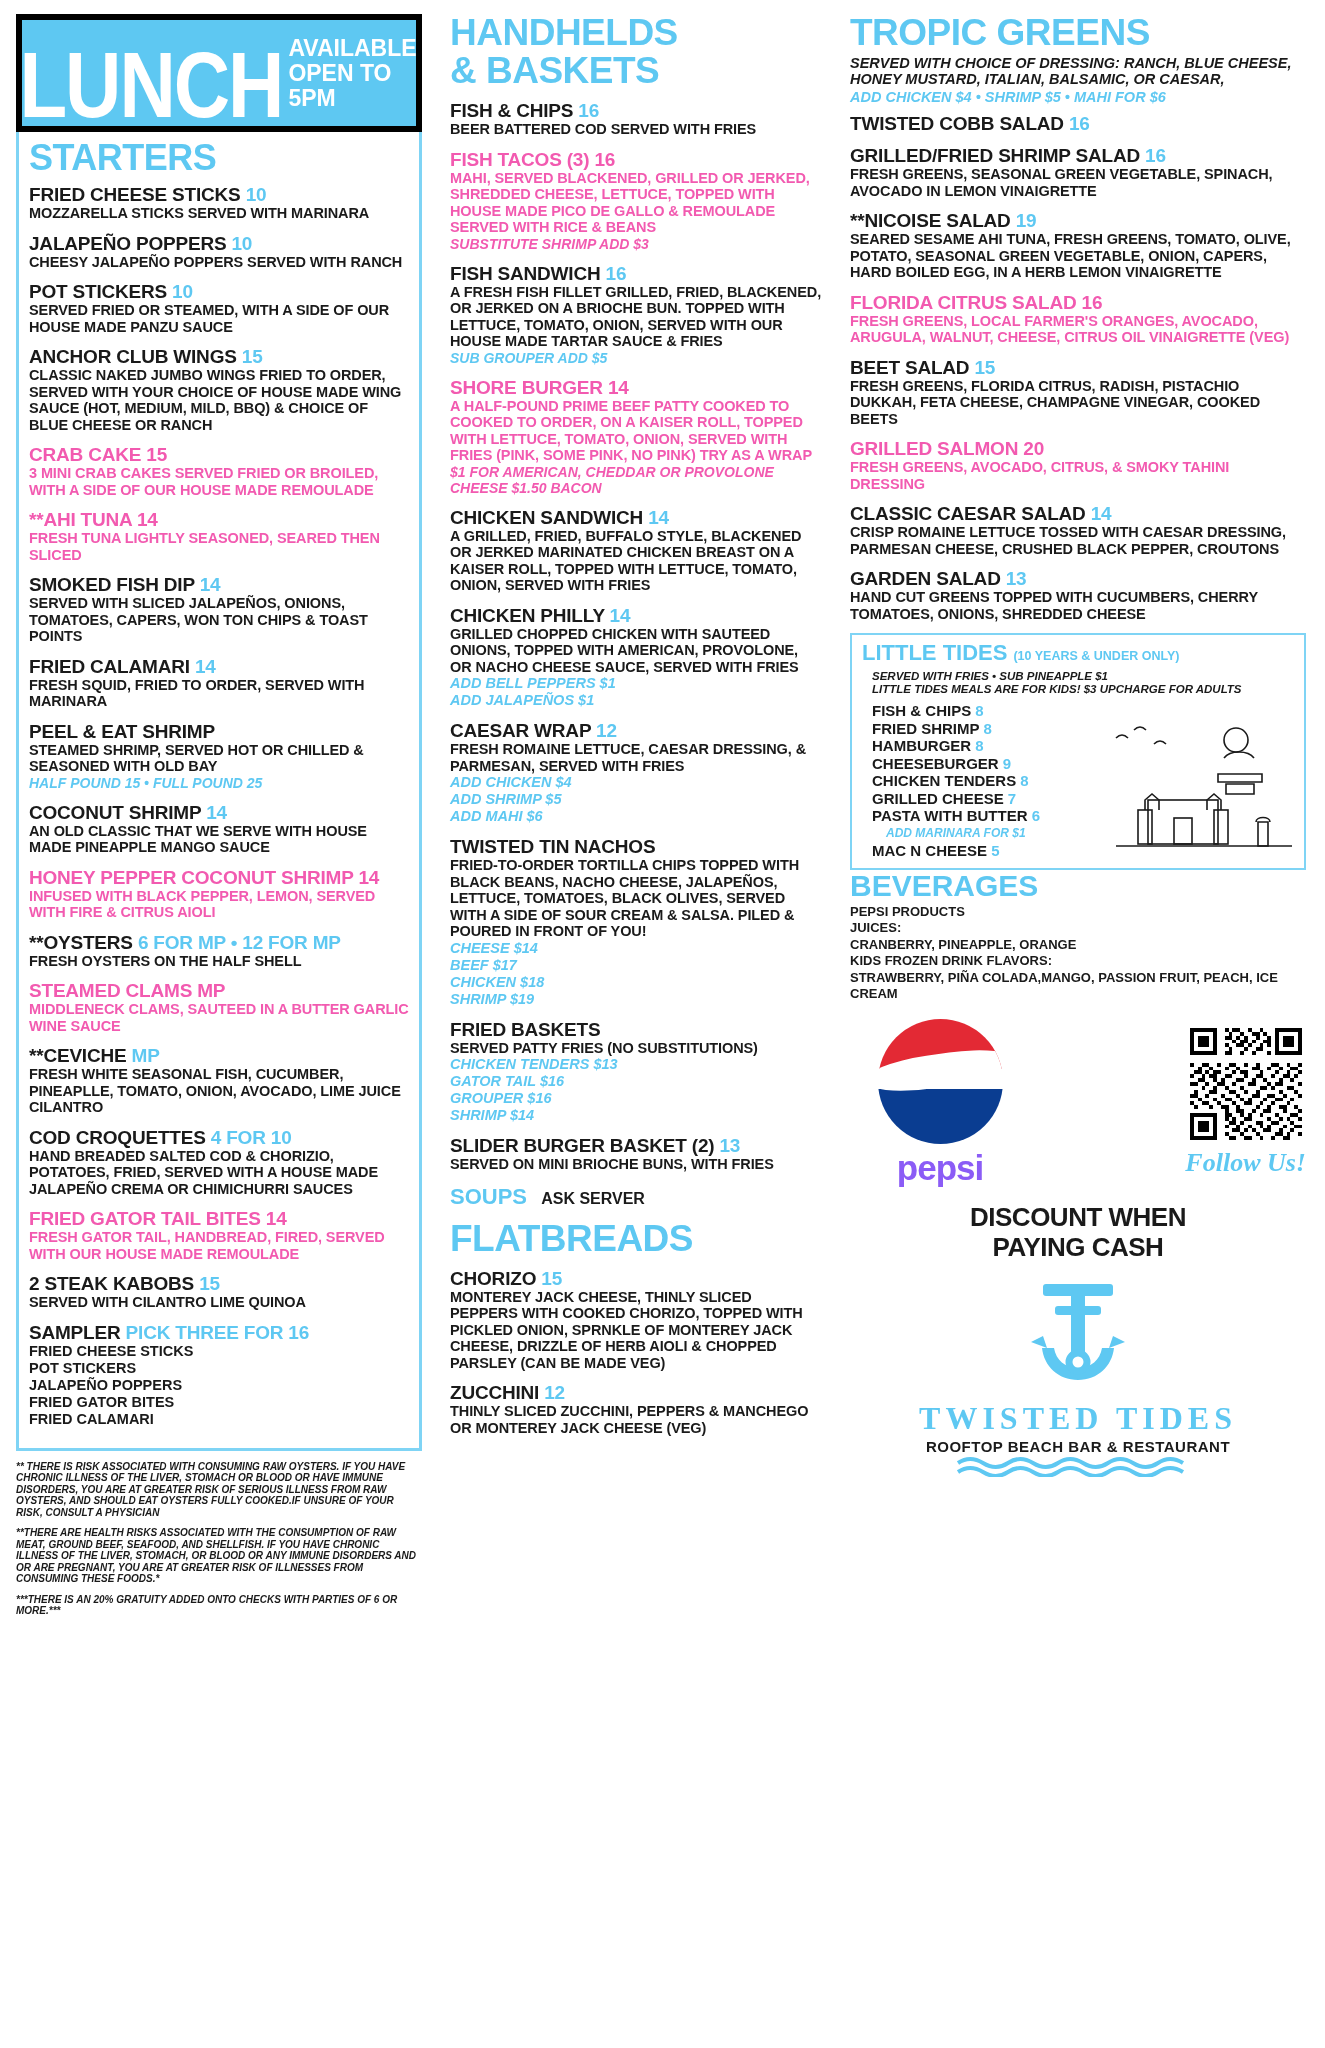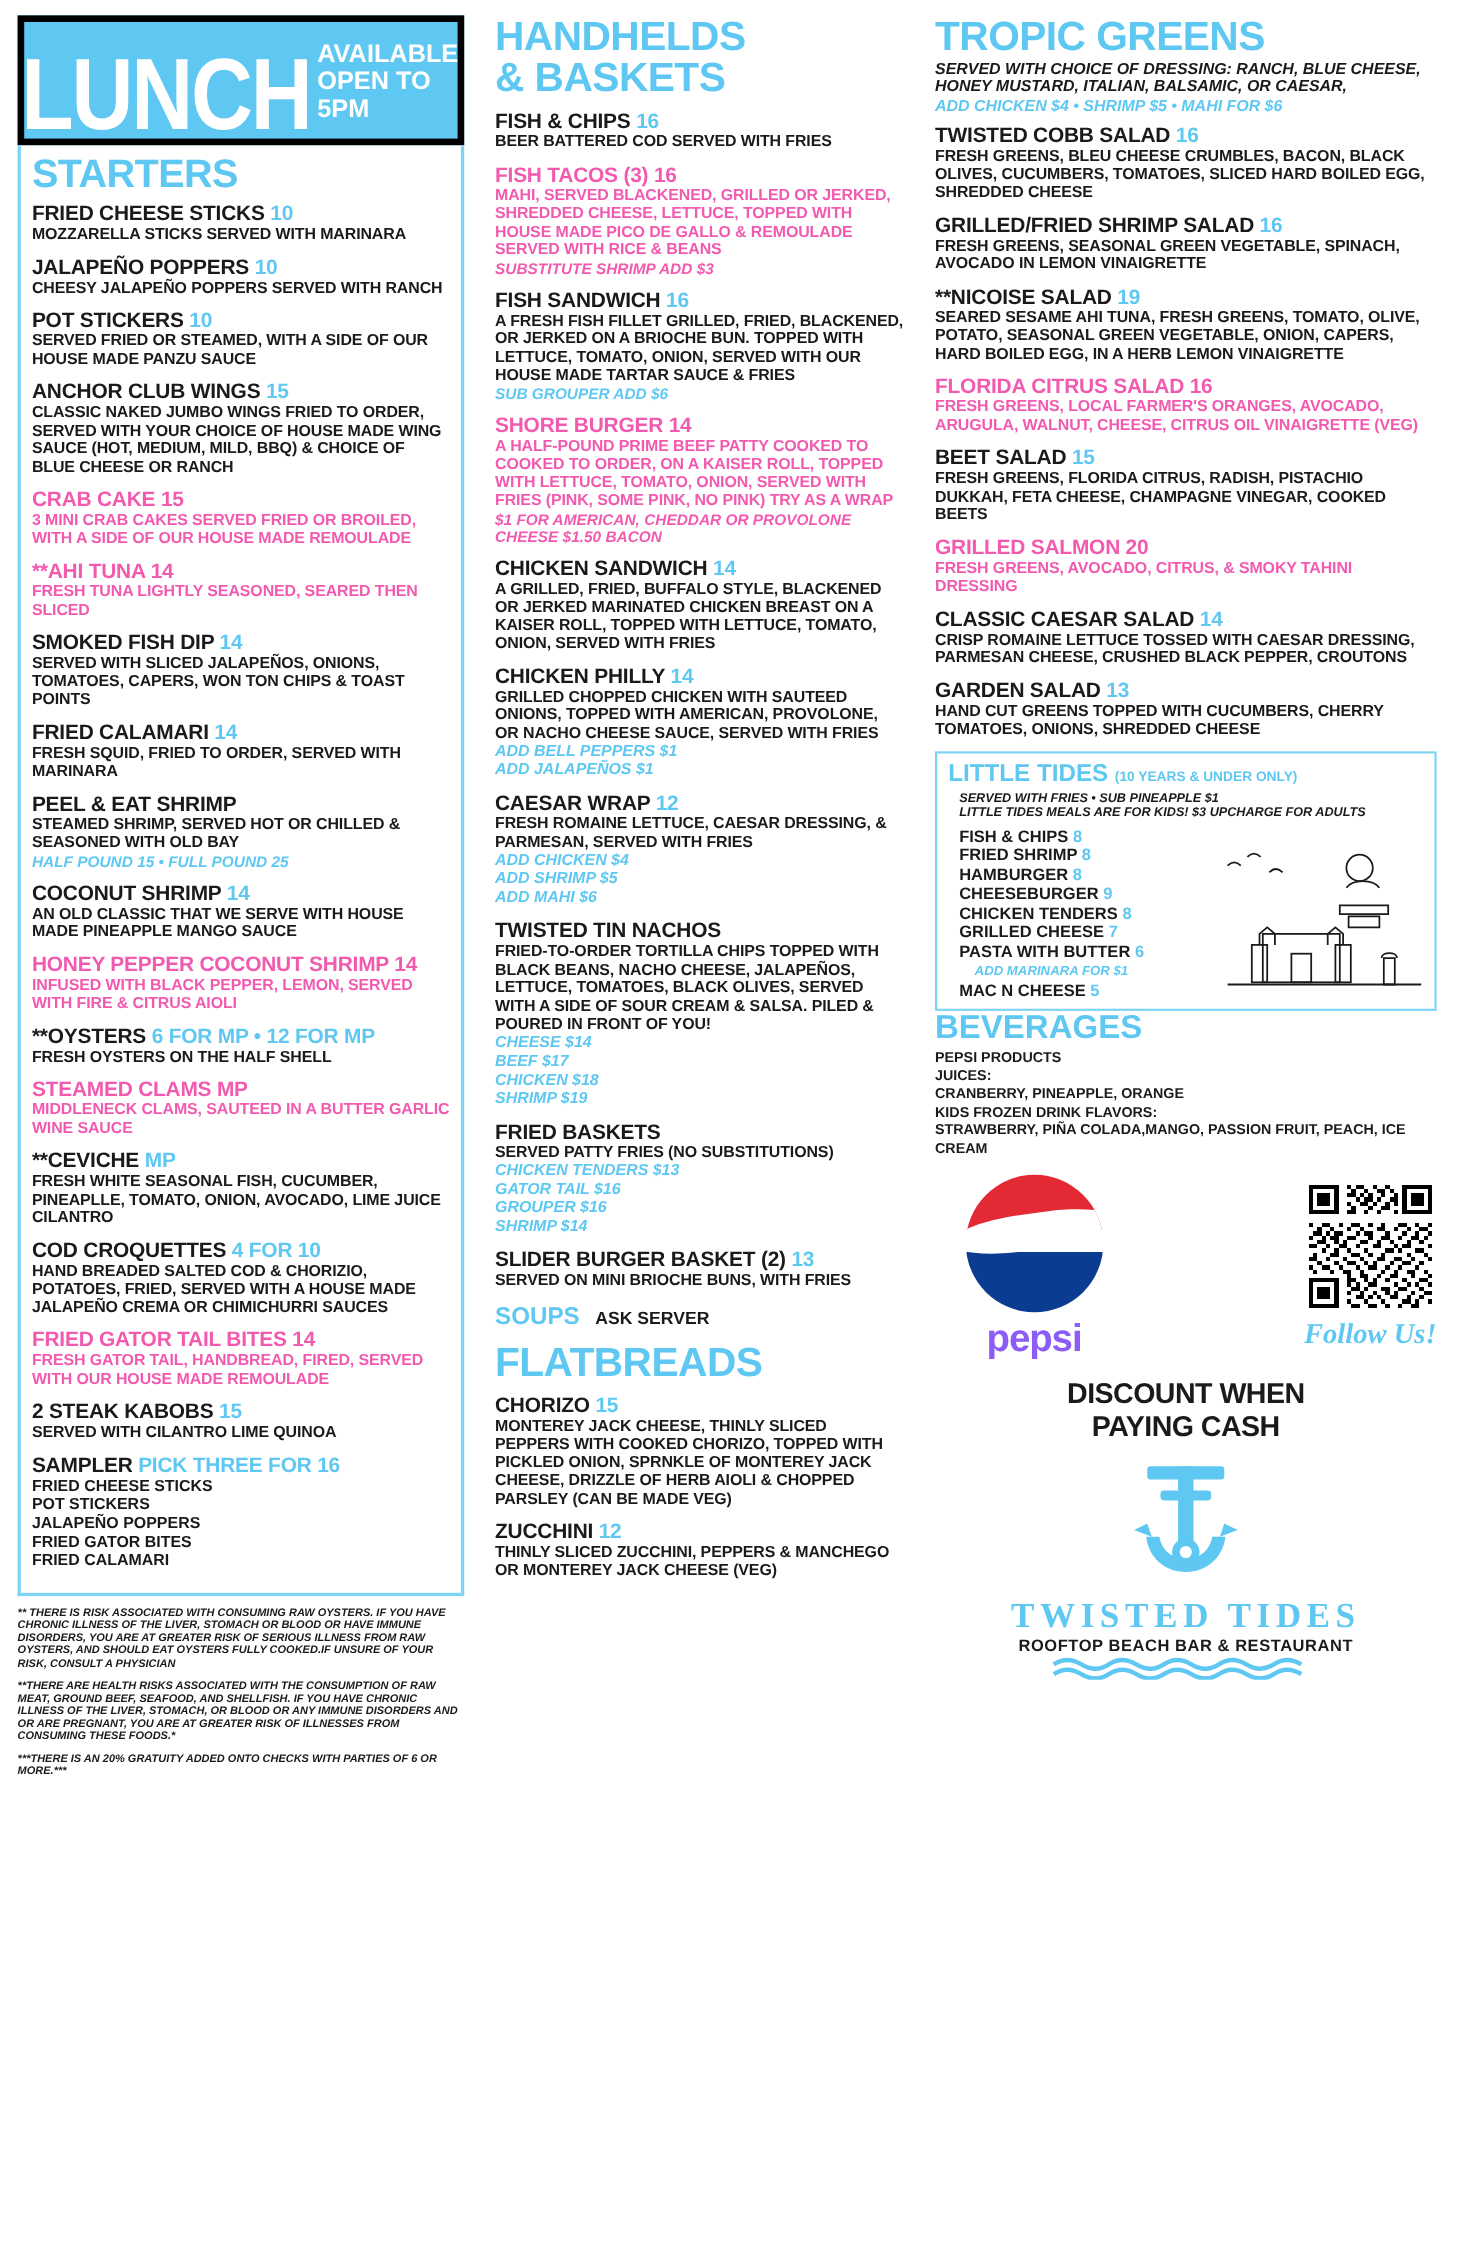--- a/index.html
+++ b/index.html
@@ -317,21 +317,21 @@
             <div class="item-desc">BEER BATTERED COD SERVED WITH FRIES</div>
           </div>
           <div class="item md-item pink">
             <div class="item-name"><span>FISH TACOS (3)</span><span class="price"> 16</span></div>
             <div class="item-desc">MAHI, SERVED BLACKENED, GRILLED OR JERKED, SHREDDED CHEESE, LETTUCE, TOPPED WITH HOUSE MADE PICO DE GALLO &amp; REMOULADE SERVED WITH RICE &amp; BEANS</div>
             <div class="sub-line" style="color: rgb(242, 90, 176);">SUBSTITUTE SHRIMP ADD $3</div>
           </div>
           <div class="item md-item">
             <div class="item-name"><span>FISH SANDWICH</span><span class="price"> 16</span></div>
             <div class="item-desc">A FRESH FISH FILLET GRILLED, FRIED, BLACKENED, OR JERKED ON A BRIOCHE BUN. TOPPED WITH LETTUCE, TOMATO, ONION, SERVED WITH OUR HOUSE MADE TARTAR SAUCE &amp; FRIES</div>
-            <div class="sub-line">SUB GROUPER ADD $6</div>
+            <div class="sub-line">SUB GROUPER ADD $5</div>
           </div>
           <div class="item md-item pink">
             <div class="item-name"><span>SHORE BURGER</span><span class="price"> 14</span></div>
             <div class="item-desc">A HALF-POUND PRIME BEEF PATTY COOKED TO COOKED TO ORDER, ON A KAISER ROLL, TOPPED WITH LETTUCE, TOMATO, ONION, SERVED WITH FRIES (PINK, SOME PINK, NO PINK) TRY AS A WRAP</div>
             <div class="sub-line" style="color: rgb(242, 90, 176);">$1 FOR AMERICAN, CHEDDAR OR PROVOLONE CHEESE $1.50 BACON</div>
           </div>
           <div class="item md-item">
             <div class="item-name"><span>CHICKEN SANDWICH</span><span class="price"> 14</span></div>
             <div class="item-desc">A GRILLED, FRIED, BUFFALO STYLE, BLACKENED OR JERKED MARINATED CHICKEN BREAST ON A KAISER ROLL, TOPPED WITH LETTUCE, TOMATO, ONION, SERVED WITH FRIES</div>
           </div>
@@ -388,21 +388,20 @@
         </div>
     </div>
 
     <div class="col col-right">
       <div class="sec-title-right">TROPIC GREENS</div>
       <div class="dressing-note">SERVED WITH CHOICE OF DRESSING: RANCH, BLUE CHEESE, HONEY MUSTARD, ITALIAN, BALSAMIC, OR CAESAR,</div>
       <div class="dressing-add">ADD CHICKEN $4 • SHRIMP $5 • MAHI FOR $6</div>
       <div id="greens-list">
           <div class="item md-item">
             <div class="item-name"><span>TWISTED COBB SALAD</span><span class="price"> 16</span></div>
-            <div class="item-desc">FRESH GREENS, BLEU CHEESE CRUMBLES, BACON, BLACK OLIVES, CUCUMBERS, TOMATOES, SLICED HARD BOILED EGG, SHREDDED CHEESE</div>
           </div>
           <div class="item md-item">
             <div class="item-name"><span>GRILLED/FRIED SHRIMP SALAD</span><span class="price"> 16</span></div>
             <div class="item-desc">FRESH GREENS, SEASONAL GREEN VEGETABLE, SPINACH, AVOCADO IN LEMON VINAIGRETTE</div>
           </div>
           <div class="item md-item">
             <div class="item-name"><span>**NICOISE SALAD</span><span class="price"> 19</span></div>
             <div class="item-desc">SEARED SESAME AHI TUNA, FRESH GREENS, TOMATO, OLIVE, POTATO, SEASONAL GREEN VEGETABLE, ONION, CAPERS, HARD BOILED EGG, IN A HERB LEMON VINAIGRETTE</div>
           </div>
           <div class="item md-item pink">

